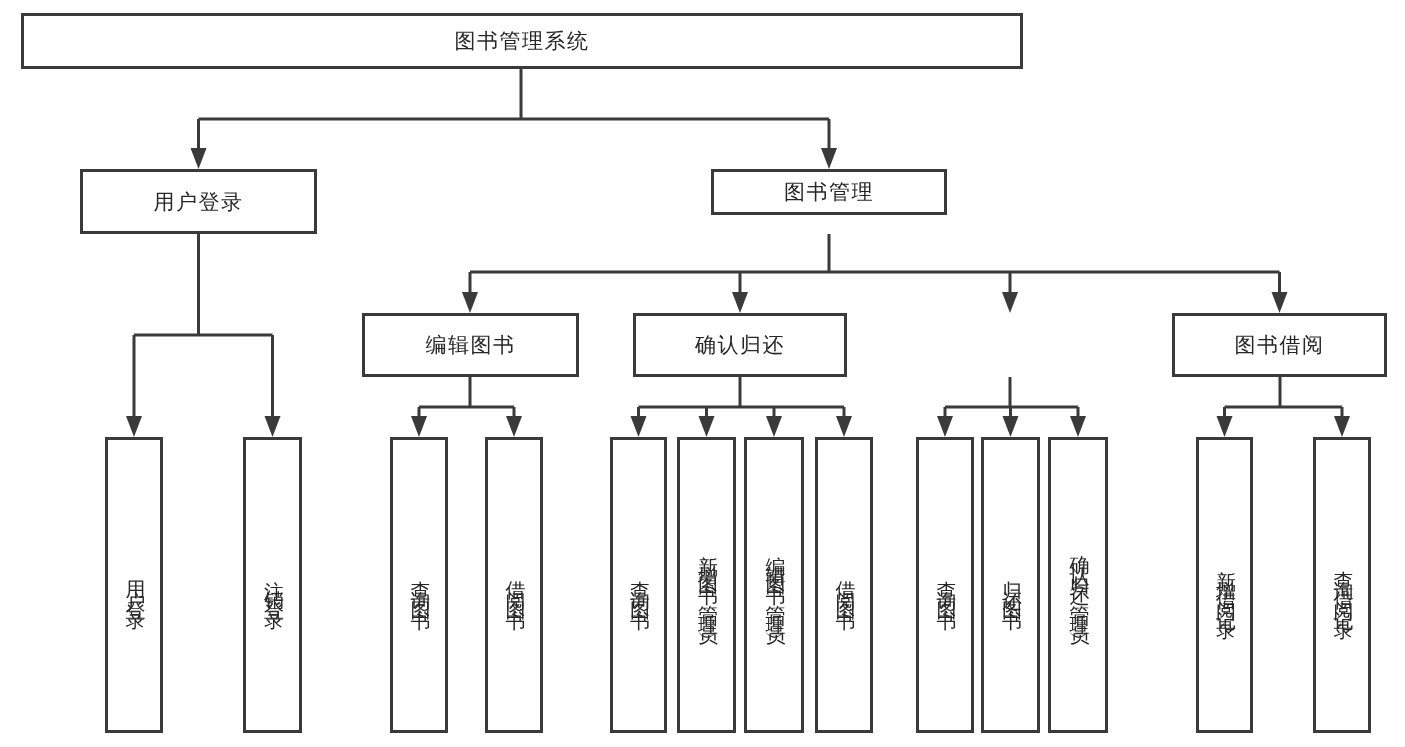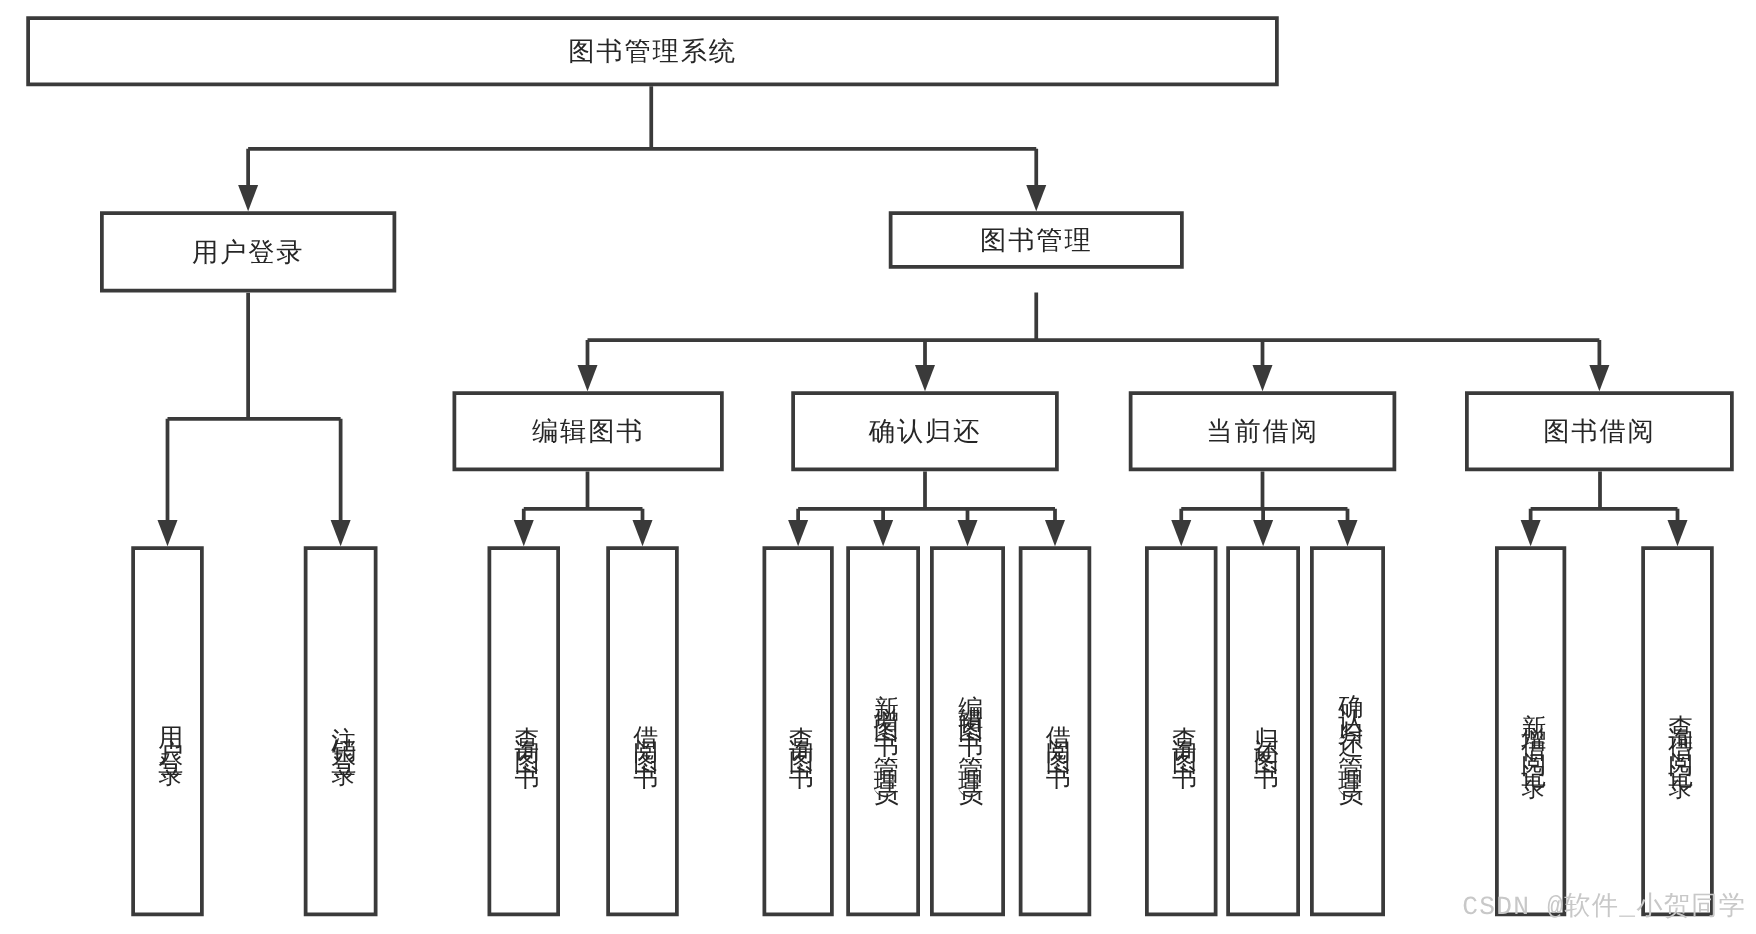--- a/index.html
+++ b/index.html
@@ -103,23 +103,20 @@
   <div class="node" style="left:711px;top:169px;width:236px;height:46px">
     <span>图书管理</span>
   </div>
 
   <div class="node" style="left:362px;top:313px;width:217px;height:64px">
     <span>编辑图书</span>
   </div>
   <div class="node" style="left:633px;top:313px;width:214px;height:64px">
     <span>确认归还</span>
   </div>
-  <div class="node" style="left:903px;top:313px;width:214px;height:64px">
-    <span>当前借阅</span>
-  </div>
   <div class="node" style="left:1172px;top:313px;width:215px;height:64px">
     <span>图书借阅</span>
   </div>
 
   <div class="node leaf" style="left:105px;top:437px;width:58px;height:296px">
     <span>用户登录</span>
   </div>
   <div class="node leaf" style="left:243px;top:437px;width:59px;height:296px">
     <span>注销登录</span>
   </div>
@@ -154,15 +151,14 @@
     <span>确认归还（管理员）</span>
   </div>
 
   <div class="node leaf" style="left:1196px;top:437px;width:57px;height:296px">
     <span>新增借阅记录</span>
   </div>
   <div class="node leaf" style="left:1313px;top:437px;width:58px;height:296px">
     <span>查询借阅记录</span>
   </div>
 
-  <div class="watermark">CSDN @软件_小贺同学</div>
 
 </div>
 
 </body></html>

